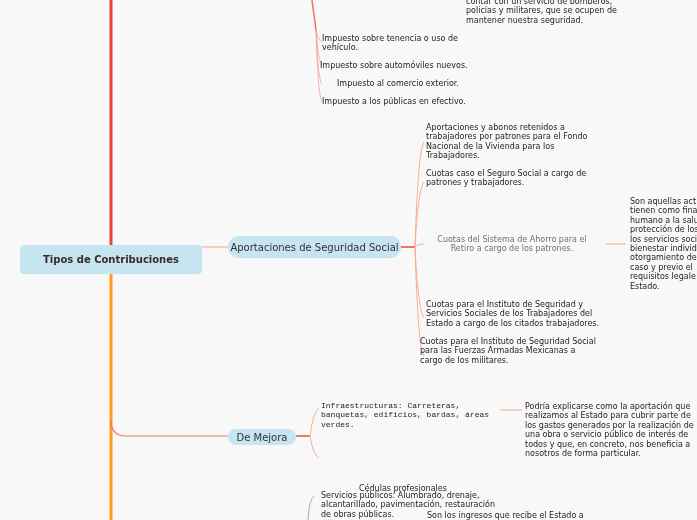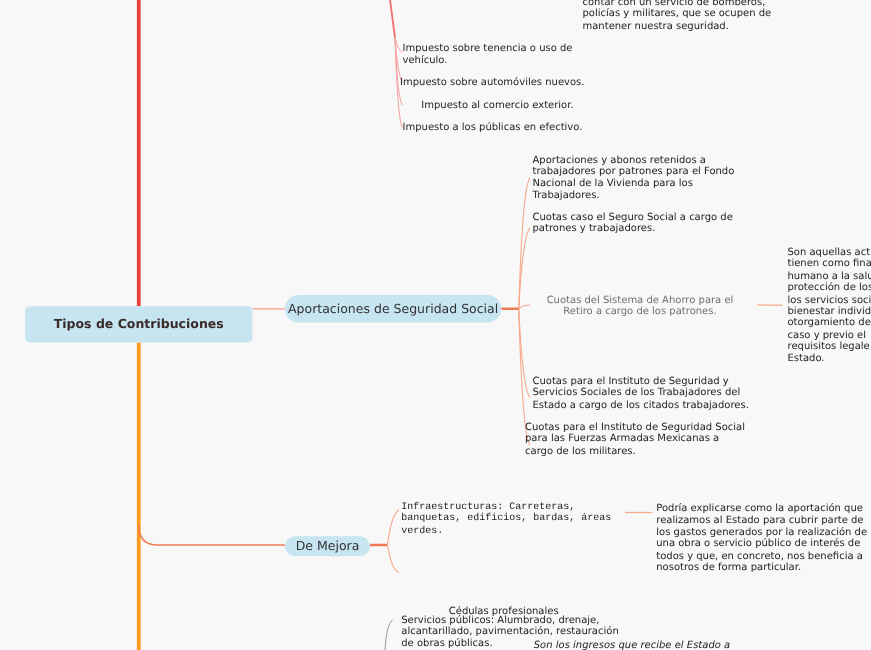--- a/index.html
+++ b/index.html
@@ -81,13 +81,13 @@
 <div class="leaf" style="left:630px; top:197px; width:80px;">Son aquellas act tienen como fina humano a la salu protección de los los servicios soci bienestar individ otorgamiento de caso y previo el requisitos legale Estado.</div>
 
 <div class="node branch" style="left:228px; top:429px; width:68px; height:16px;">
   <span>De Mejora</span>
 </div>
 <div class="leaf" style="left:321px; top:401px; width:180px;font-family:Liberation Mono, monospace;">Infraestructuras: Carreteras, banquetas, edificios, bardas, áreas verdes.</div>
 <div class="leaf" style="left:321px; top:447px; width:180px;margin-top:44px;">Servicios públicos: Alumbrado, drenaje, alcantarillado, pavimentación, restauración de obras públicas.</div>
 <div class="leaf" style="left:525px; top:382px; width:172px;margin-top:20px;">Podría explicarse como la aportación que realizamos al Estado para cubrir parte de los gastos generados por la realización de una obra o servicio público de interés de todos y que, en concreto, nos beneficia a nosotros de forma particular.</div>
 
 <div class="leaf" style="left:317px; top:484px; width:140px;margin-left:42px;">Cédulas profesionales</div>
-<div class="leaf" style="left:427px; top:511px; width:180px;font-style:italic;">Son los ingresos que recibe el Estado a</div>
+<div class="leaf" style="left:427px; top:511px; width:180px;">Son los ingresos que recibe el Estado a</div>
 
 </body></html>

